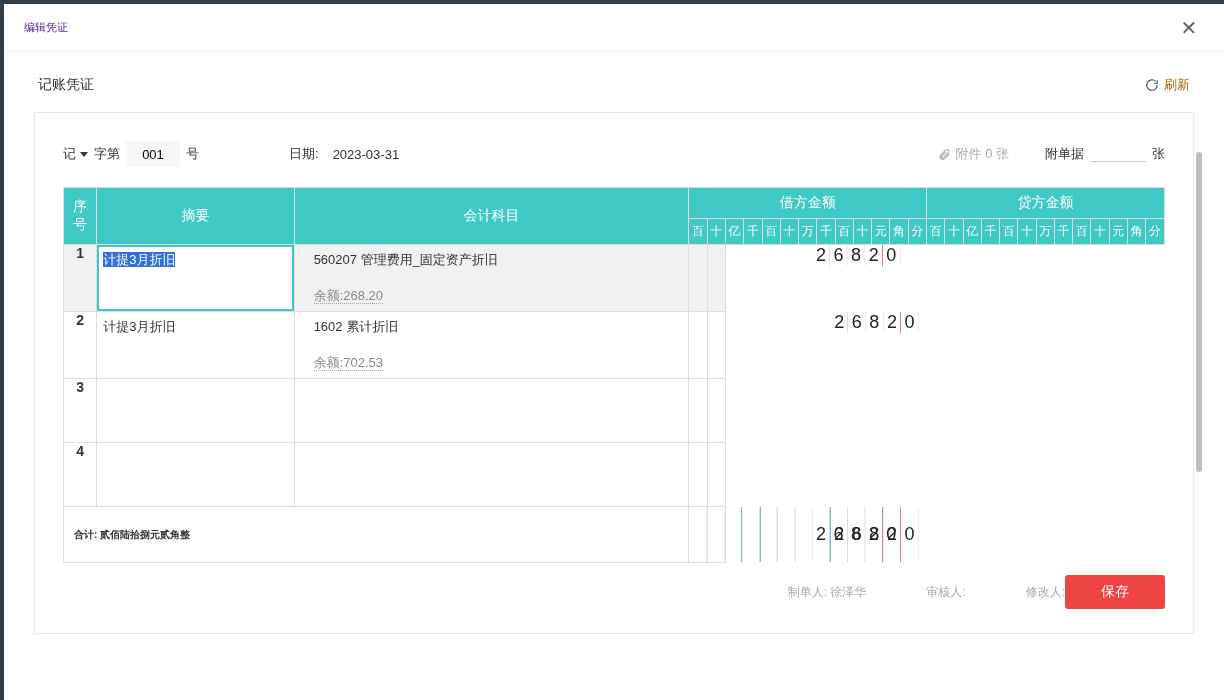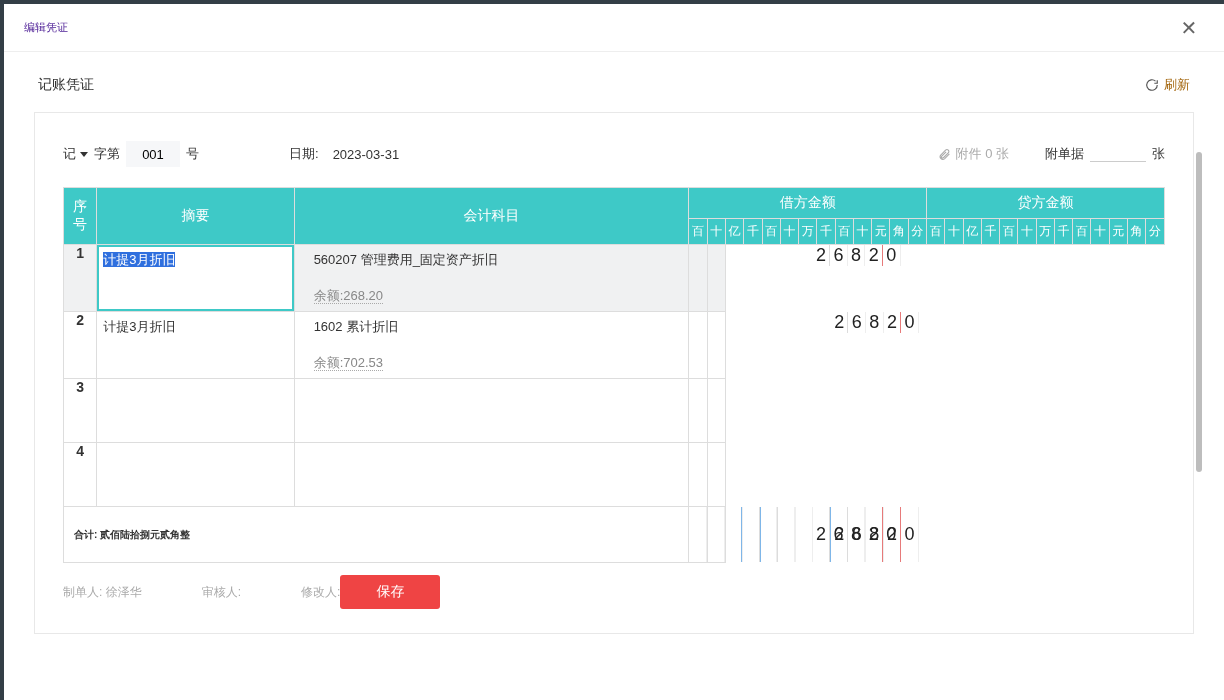--- a/index.html
+++ b/index.html
@@ -128,21 +128,21 @@
   .digit.sep-qian{border-right:1px solid #dcdcdc}
   .digit.sep-blue{border-right:1px solid #7fb6e8}
   .digit.sep-red{border-right:1px solid #e77a7a}
 
   .row-active td{background:#f0f1f2}
 
   .row-total td{height:56px;vertical-align:middle}
   .total-label{font-size:10px;font-weight:700;padding-left:10px}
 
   .footer-row{
-    display:flex;align-items:center;justify-content:flex-start;
+    display:flex;align-items:center;justify-content:flex-end;
     margin-top:12px;
   }
   .footer-meta{display:flex;gap:60px;color:#aaa;font-size:12px}
   .save-btn{
     background:#ef4444;color:#fff;border:none;border-radius:3px;
     width:100px;height:34px;font-size:14px;cursor:pointer
   }
 </style>
 </head>
 <body>

